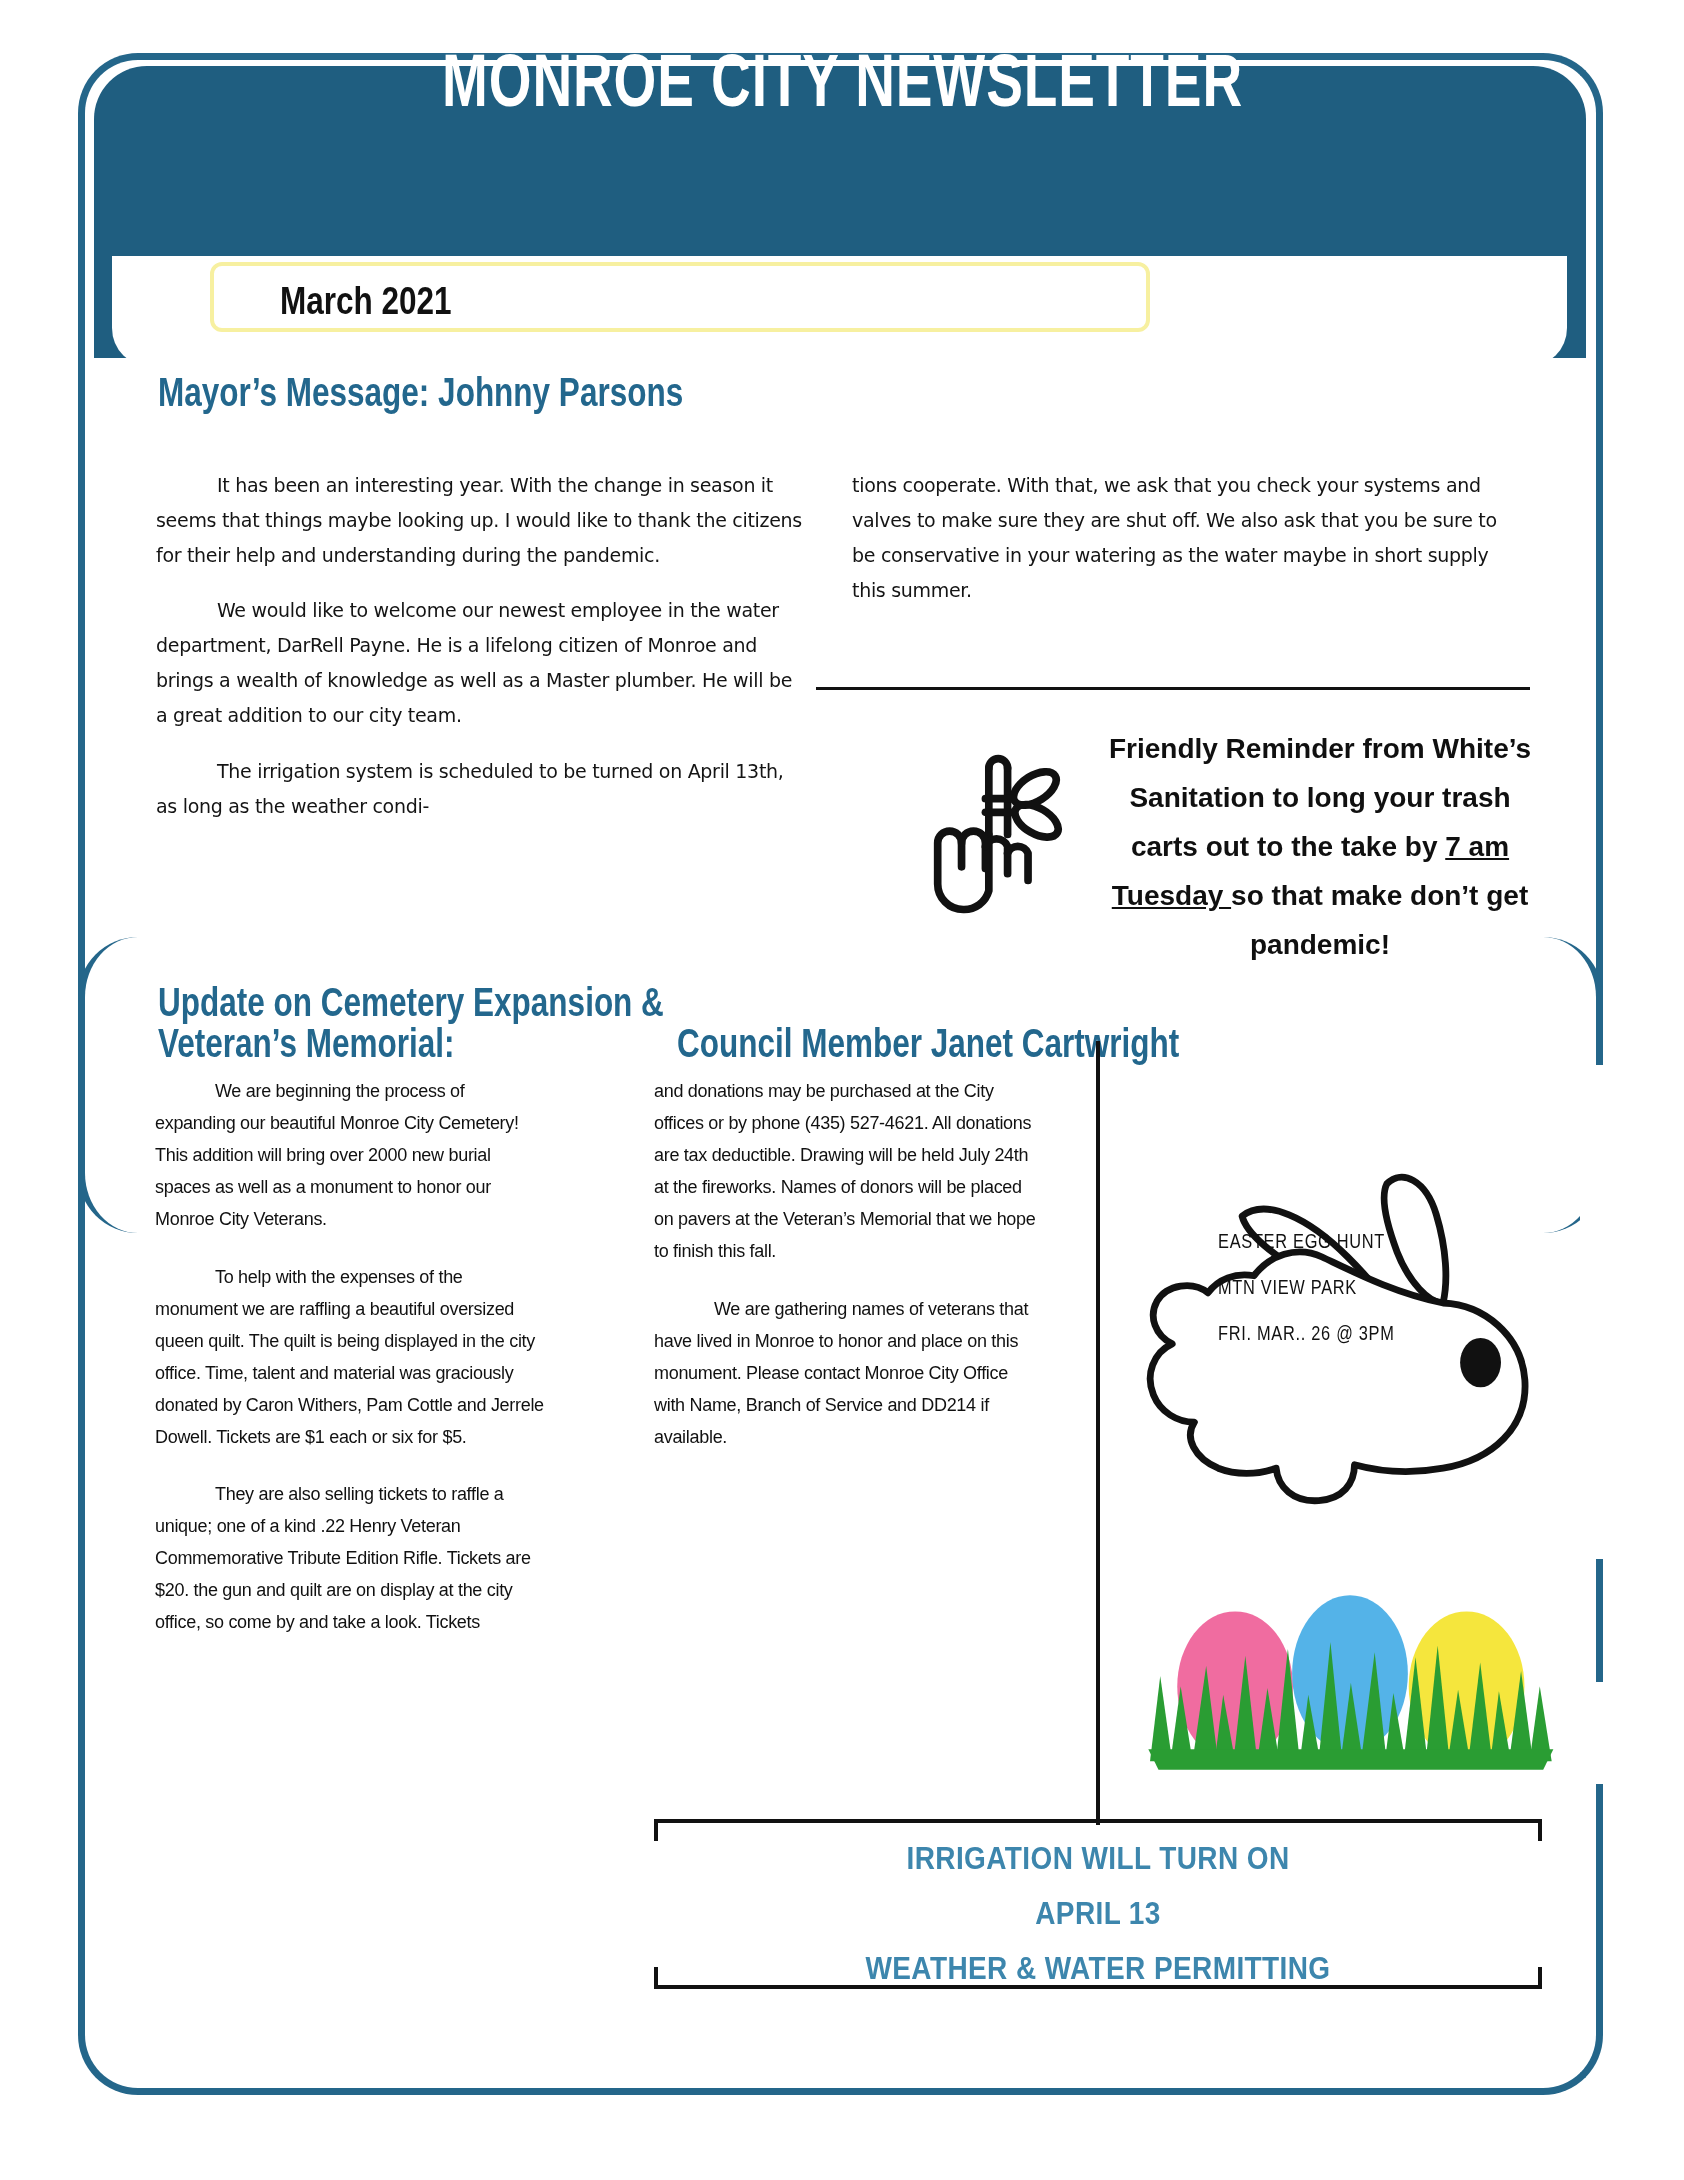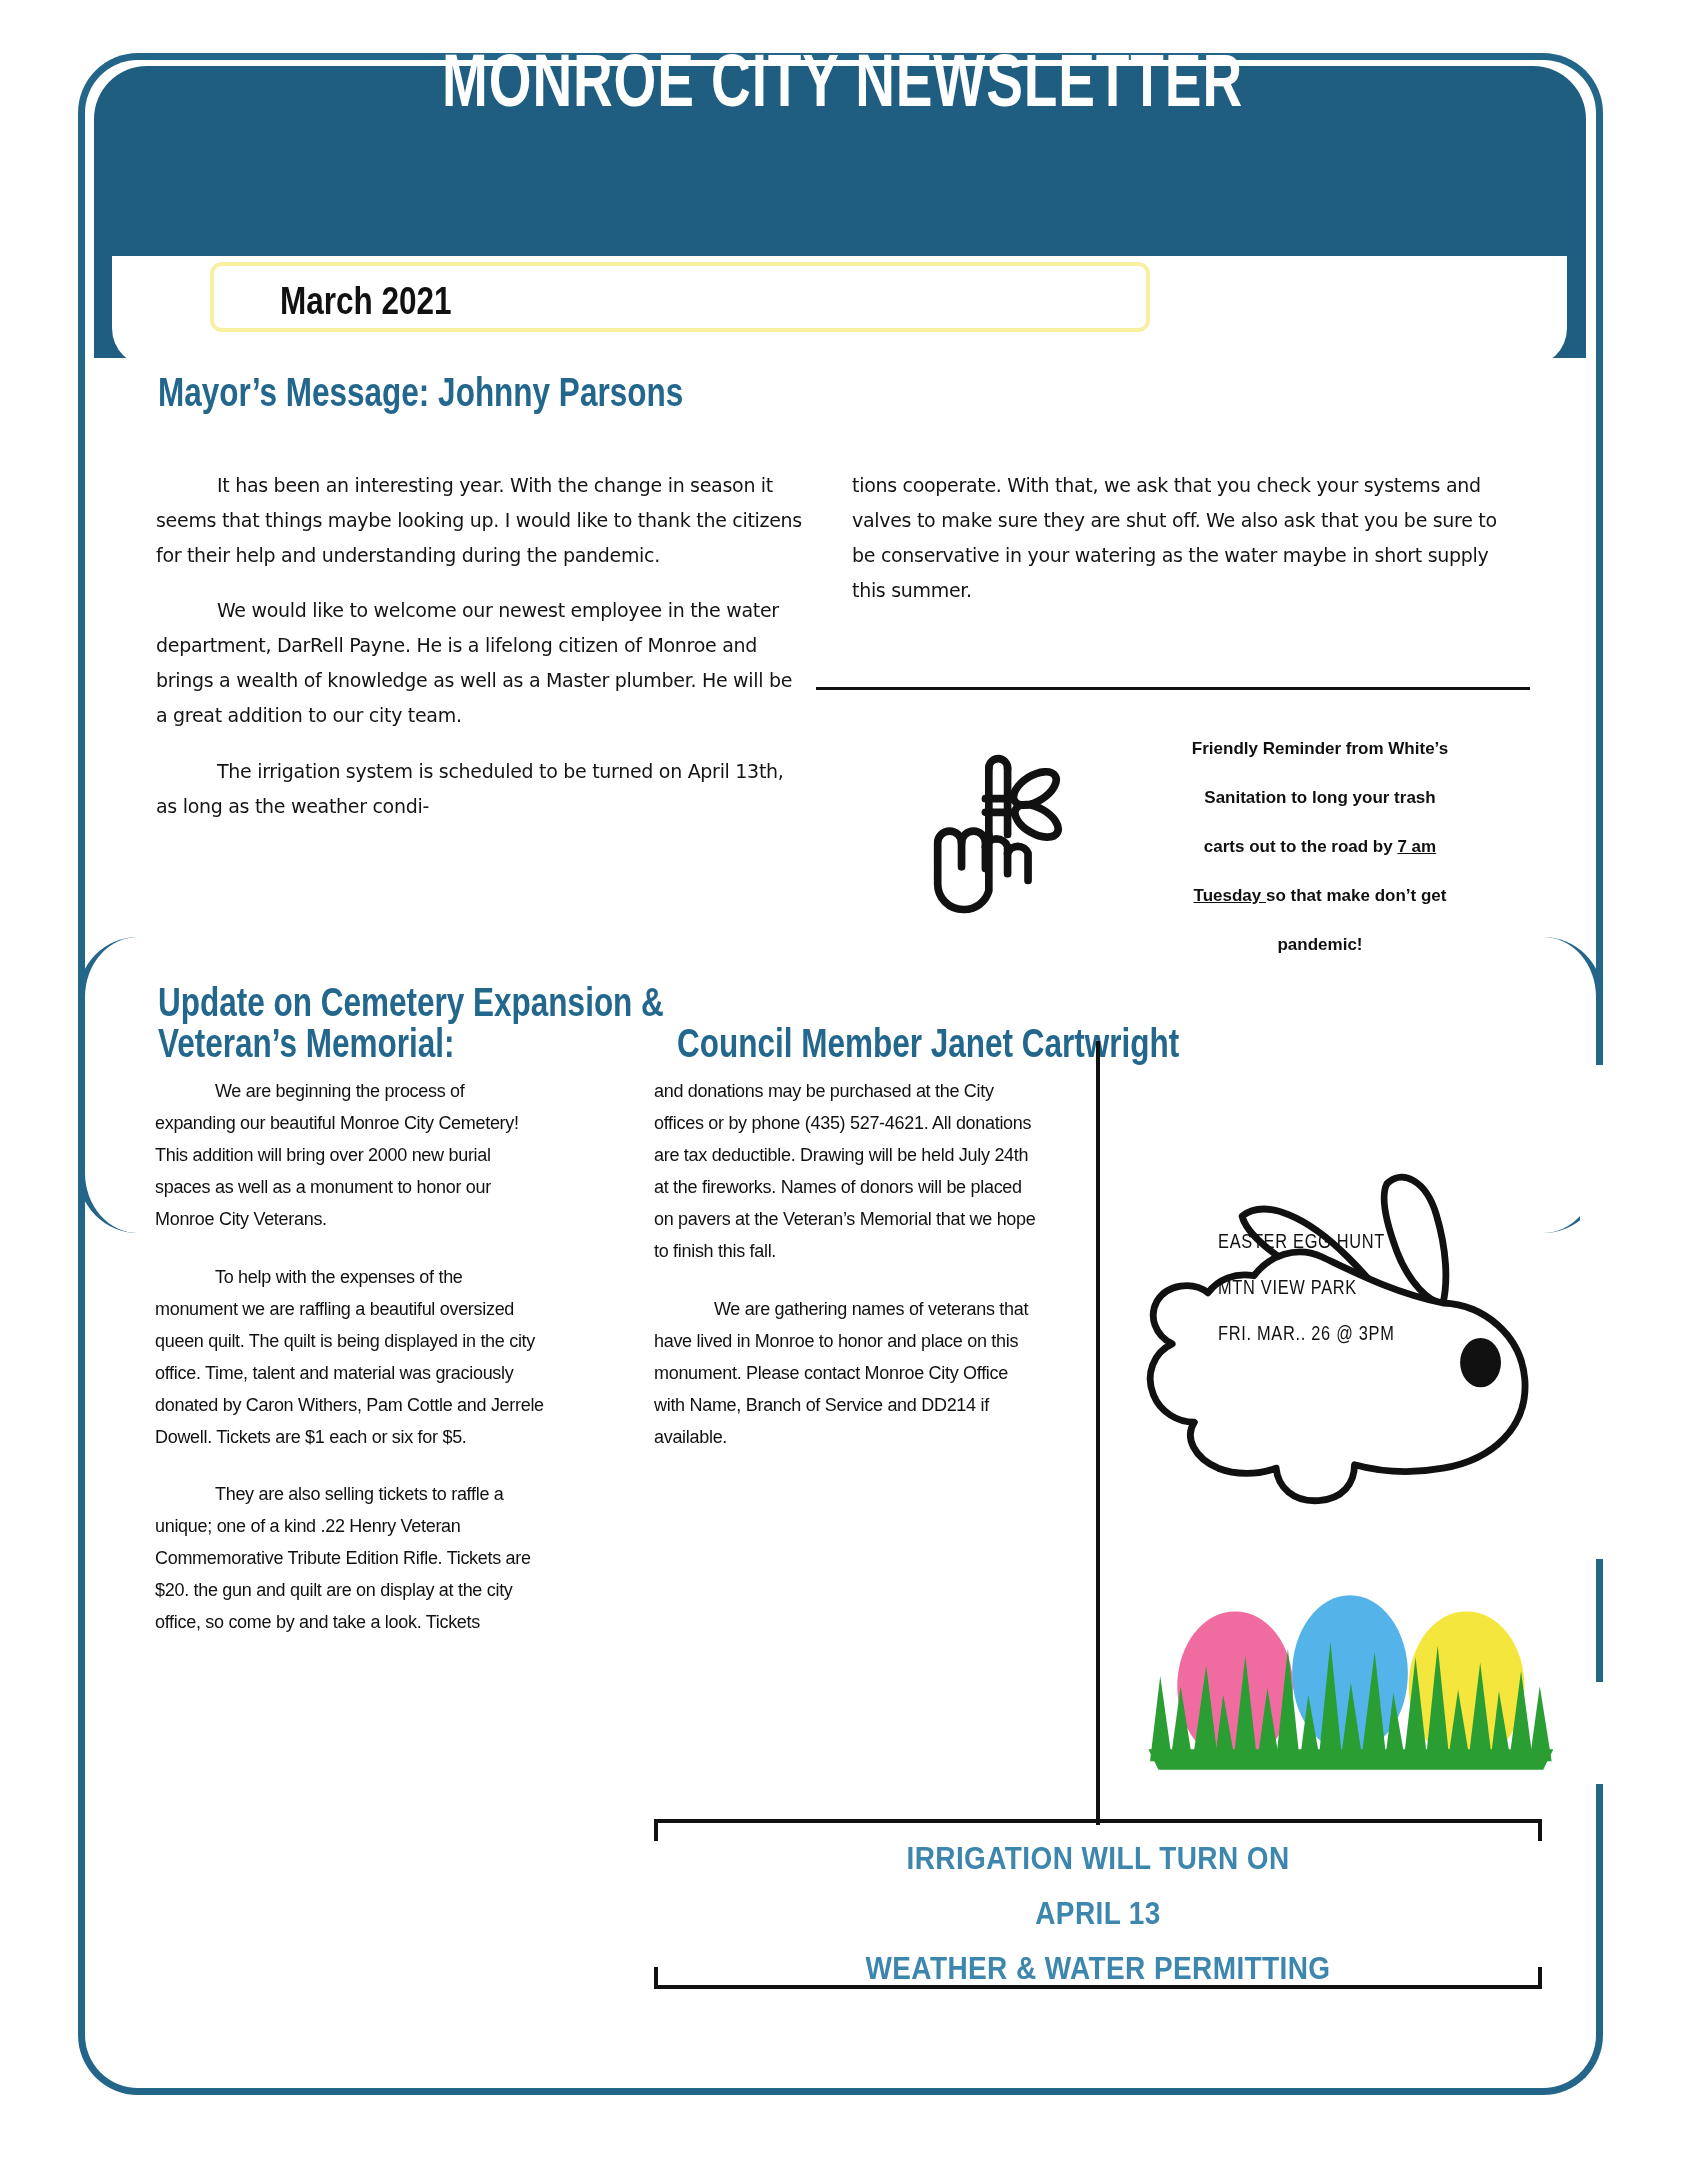--- a/index.html
+++ b/index.html
@@ -178,21 +178,21 @@
     height: 179px;
   }
   .reminder-text {
     position: absolute;
     left: 221px;
     top: 0px;
     width: 426px;
     text-align: center;
     font-family: "Liberation Sans", sans-serif;
     font-weight: bold;
-    font-size: 17px;
+    font-size: 28px;
     line-height: 49px;
     color: #101010;
   }
   .reminder-text u { text-decoration: underline; }
 
   
   .cem-col {
     position: absolute;
     font-family: "Liberation Sans", sans-serif;
     font-size: 18px;
@@ -350,21 +350,21 @@
           <ellipse cx="152" cy="96" rx="28" ry="15" transform="rotate(30 152 96)"></ellipse>
 
           <path d="M92 70 L124 70"></path>
           <path d="M92 86 L124 86"></path>
         </g>
       </svg>
     </div>
     <div class="reminder-text">
       <div>Friendly Reminder from White’s</div>
       <div>Sanitation to long your trash</div>
-      <div><span>carts out to the road by </span><u>7 am</u></div>
+      <div><span>carts out to the take by </span><u>7 am</u></div>
       <div><u>Tuesday </u><span> so that make don’t get</span></div>
       <div>pandemic!</div>
     </div>
   </div>
 
   <div class="blue-head" id="cemetery-heading-1">Update on Cemetery Expansion &amp;</div>
   <div class="blue-head" id="cemetery-heading-2">Veteran’s Memorial:</div>
   <div class="blue-head" id="council-heading">Council Member Janet Cartwright</div>
 
   <div class="cem-col" id="cem-col-left">

